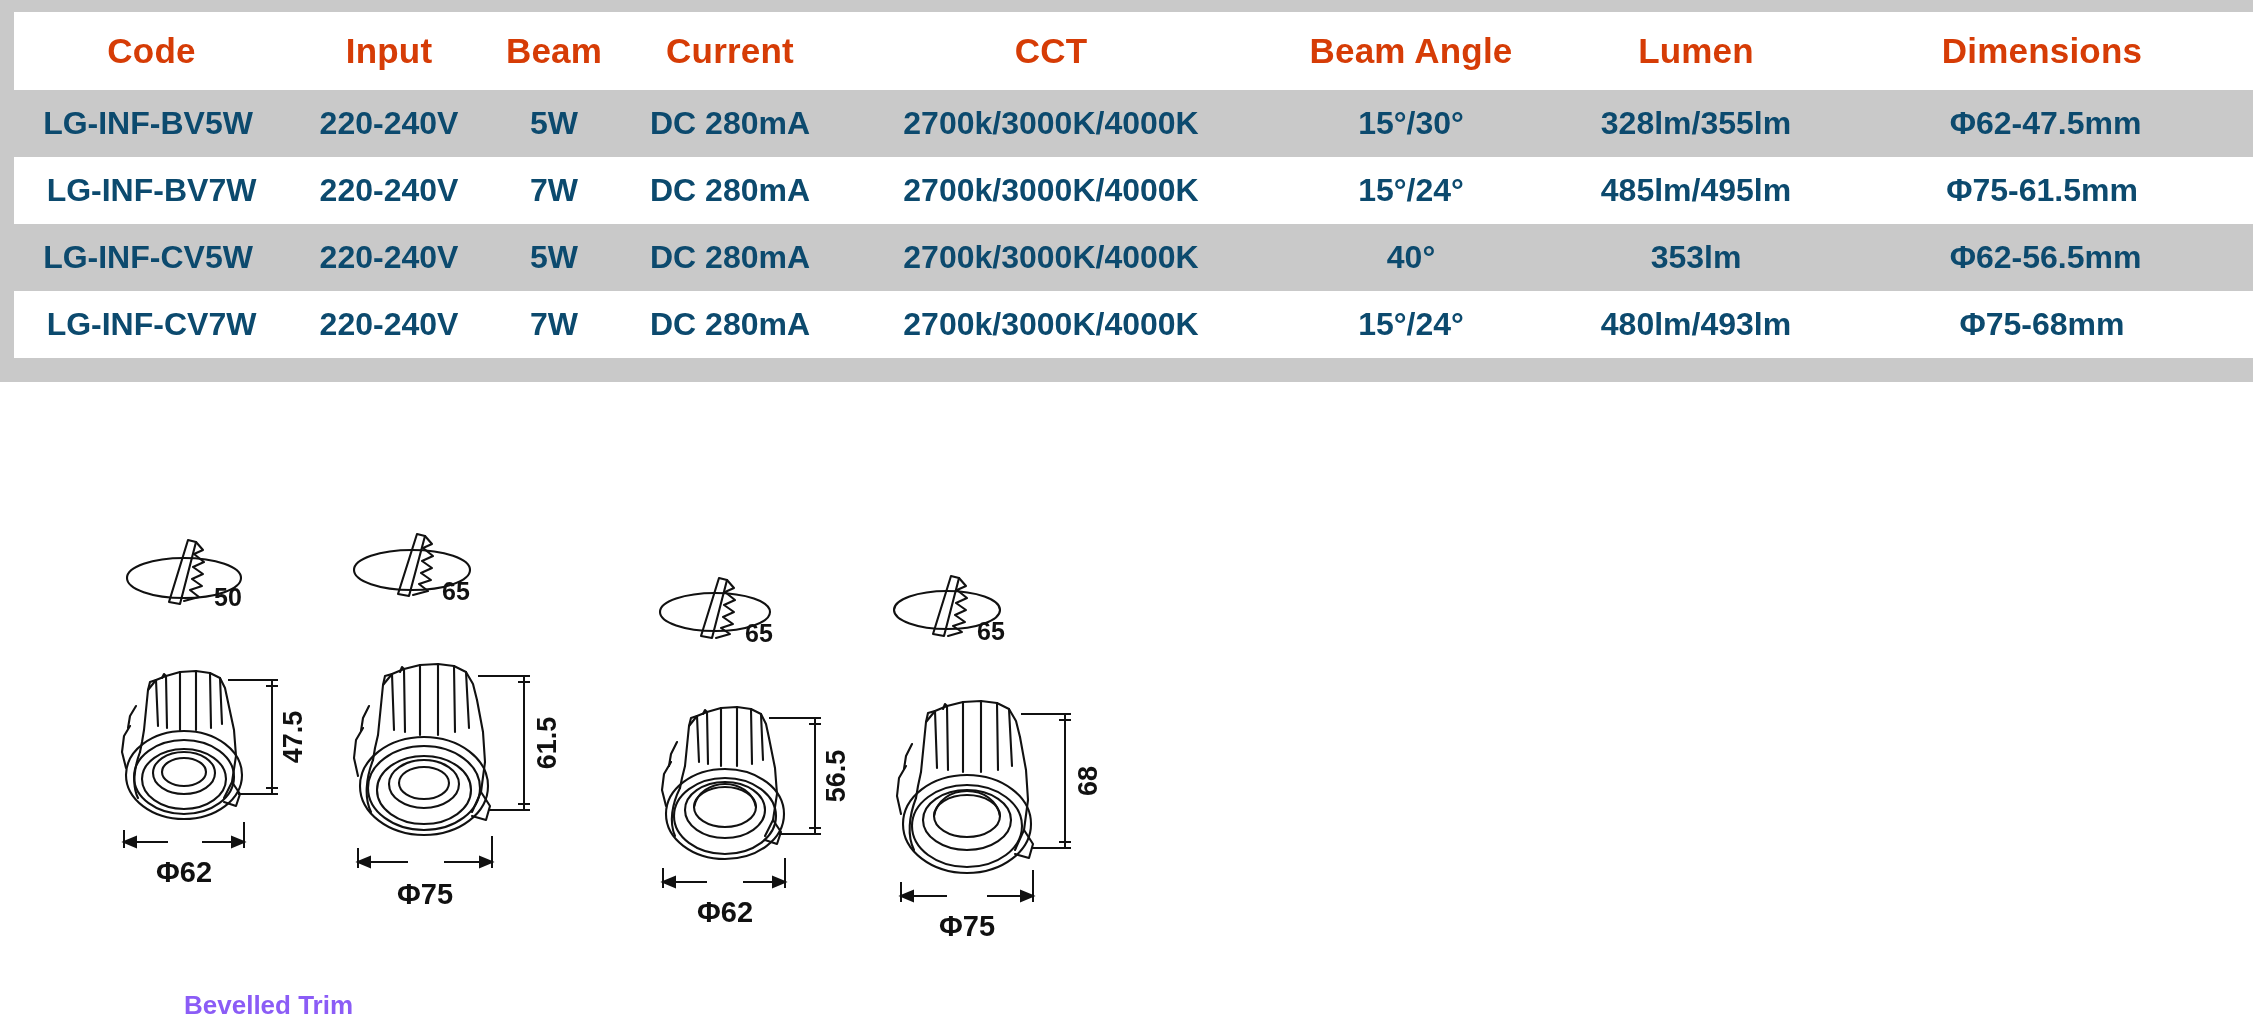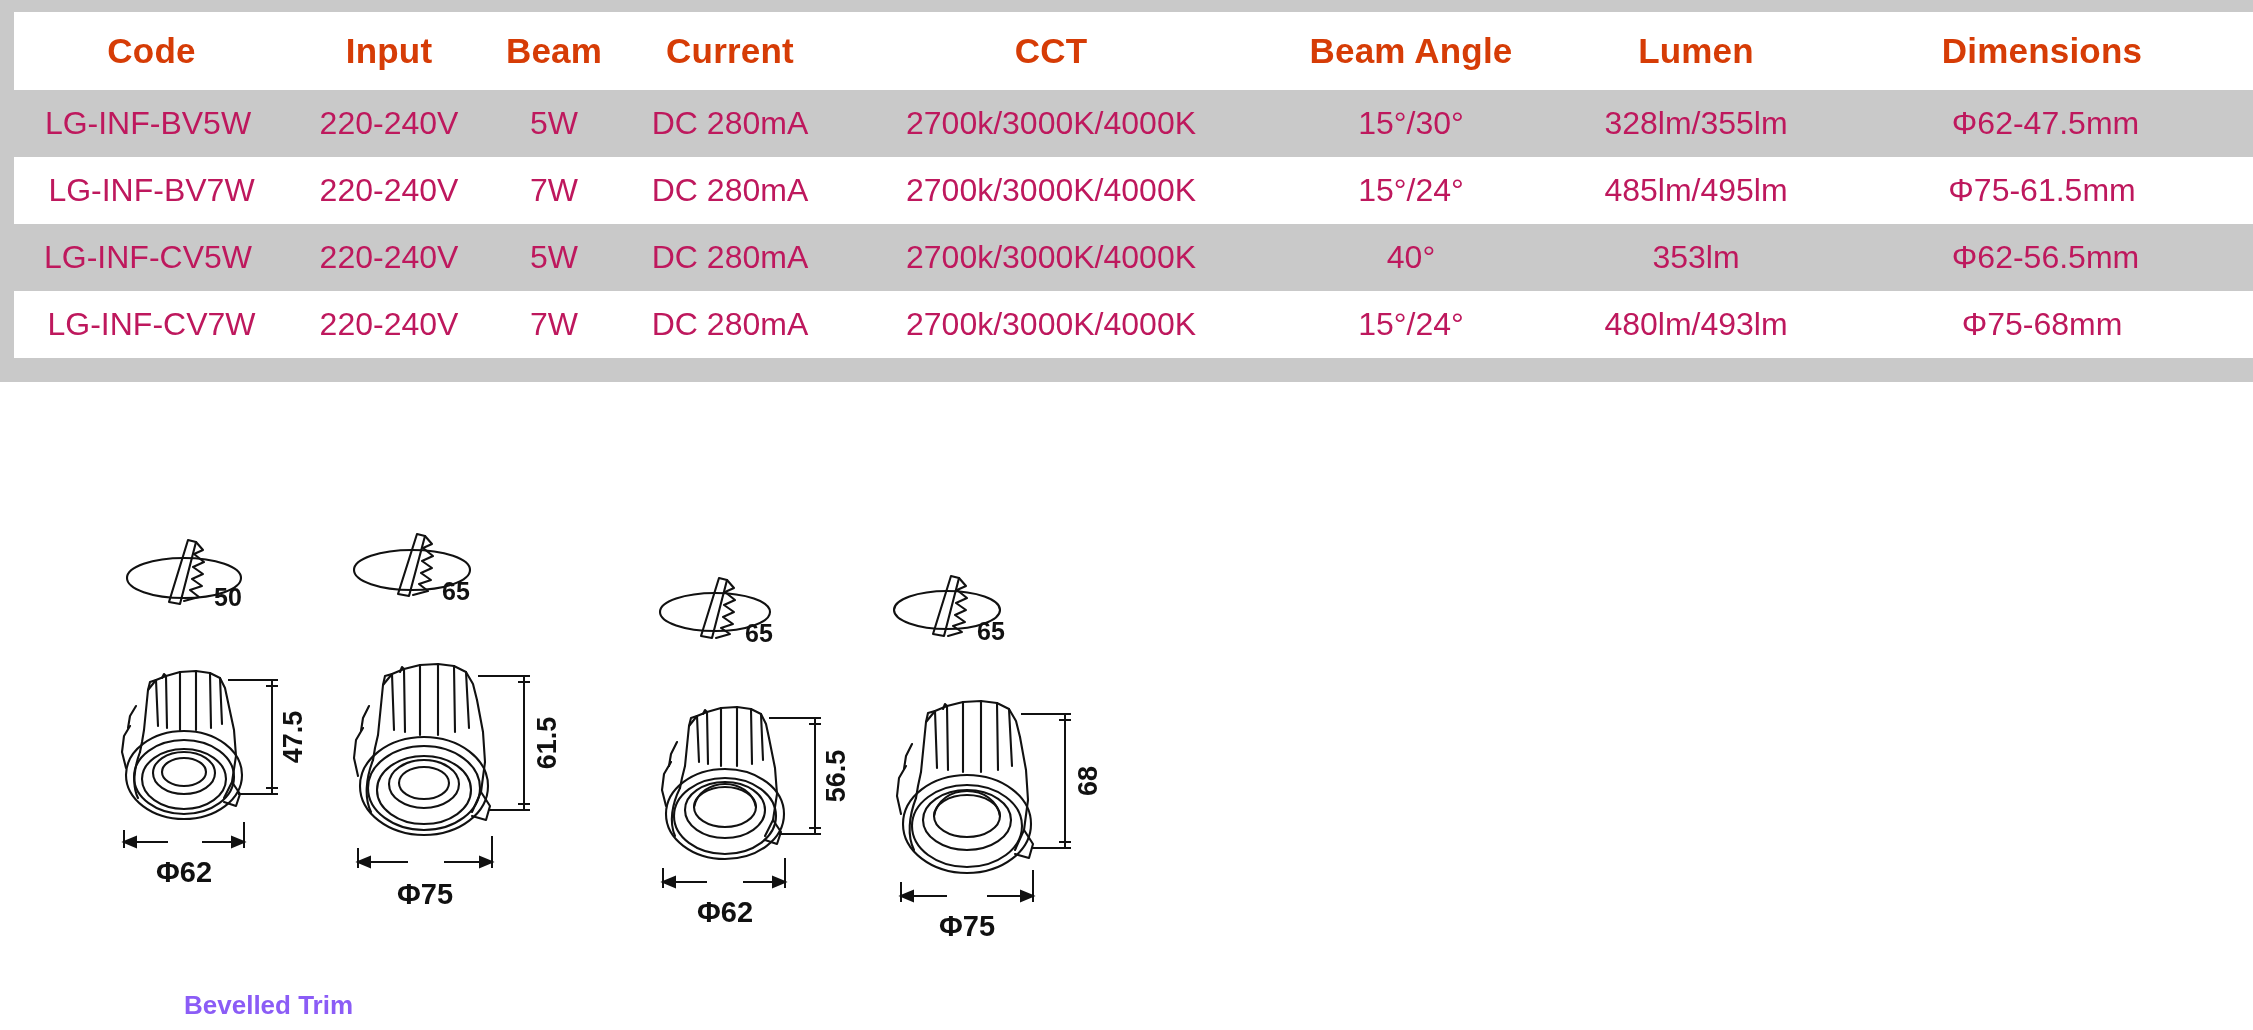--- a/index.html
+++ b/index.html
@@ -52,23 +52,23 @@
   tr.row-white th:last-child,
   tr.row-white td:last-child  { border-right: 14px solid #c9c9c9; }
 
   table.spec th {
     color: #d63c06;
     font-size: 35px;
     font-weight: bold;
     letter-spacing: 0.2px;
   }
   table.spec td {
-    color: #be185d;
+    color: #0c4a6e;
     font-size: 32px;
-    font-weight: normal;
+    font-weight: bold;
   }
 
   
   col.c-code  { width: 282px; }
   col.c-input { width: 200px; }
   col.c-power { width: 130px; }
   col.c-curr  { width: 222px; }
   col.c-cct   { width: 420px; }
   col.c-beam  { width: 300px; }
   col.c-lumen { width: 270px; }

